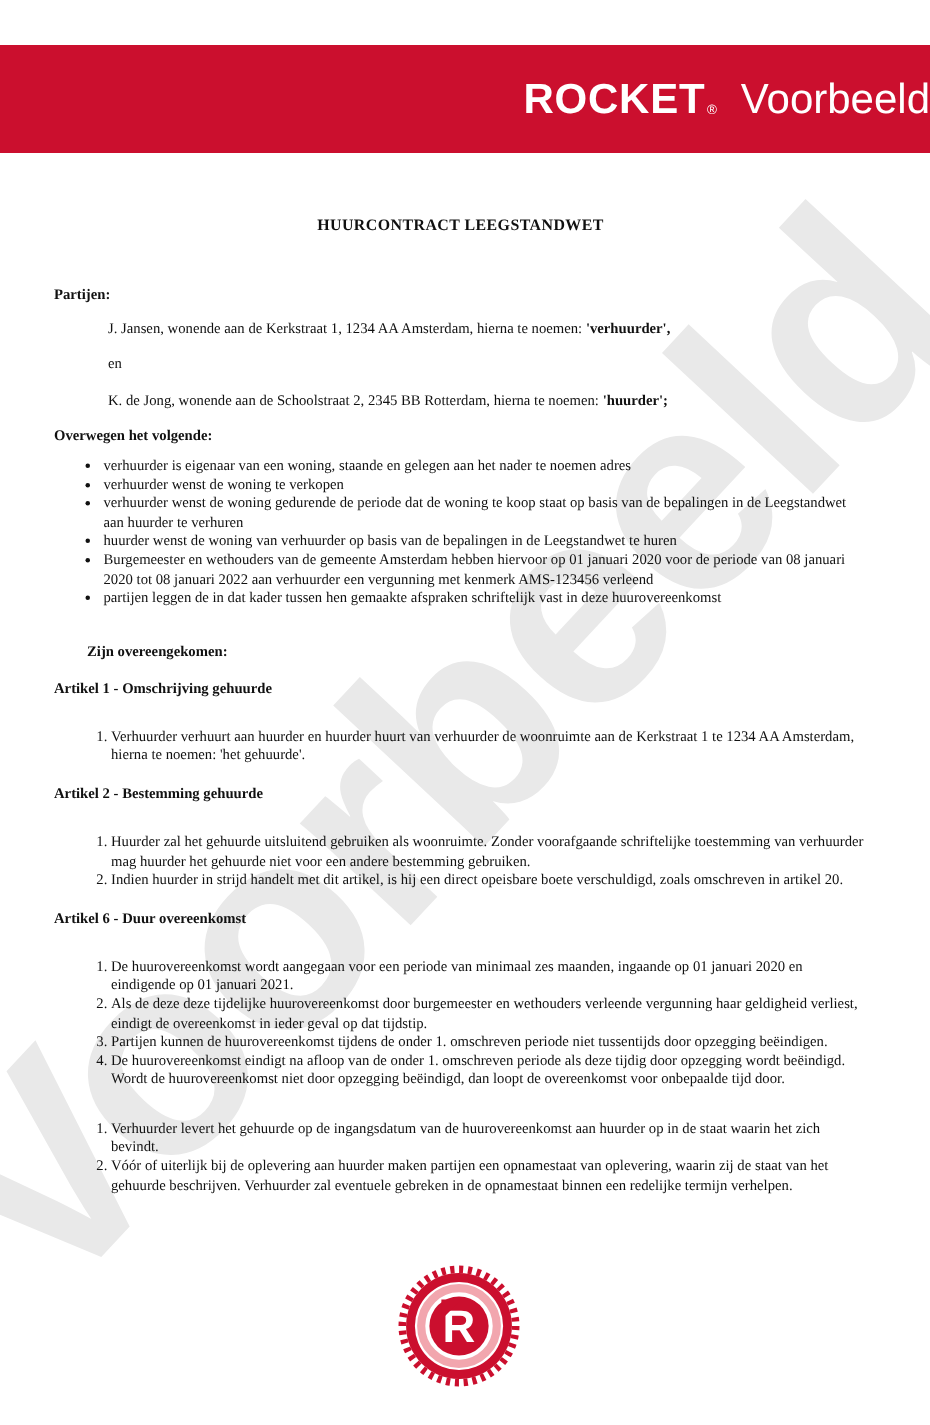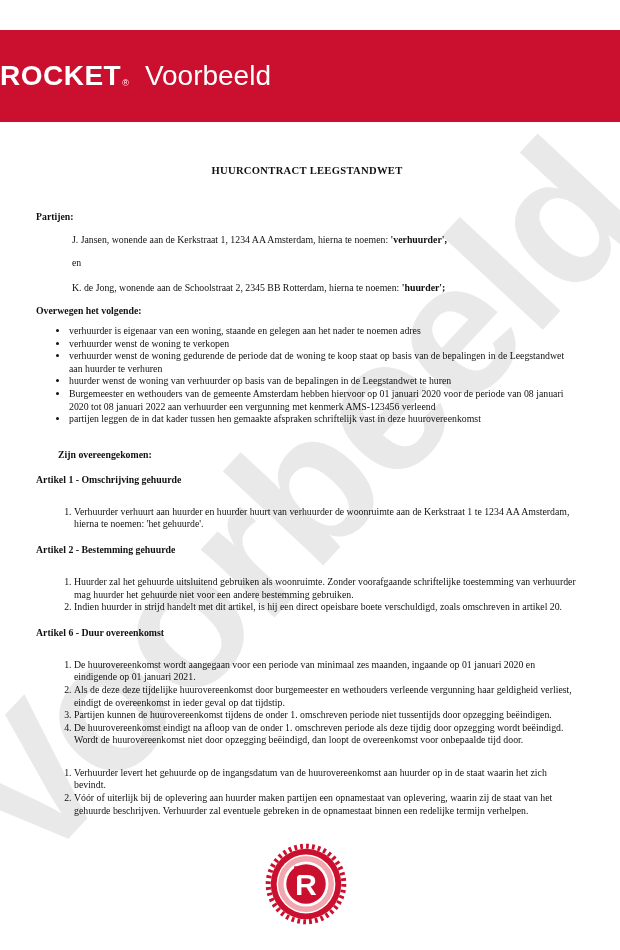--- a/index.html
+++ b/index.html
@@ -31,23 +31,23 @@
     letter-spacing:-2px;
     color:var(--watermark-gray);
     white-space:nowrap;
     z-index:0;
     pointer-events:none;
   }
   
   .band{
     position:relative;z-index:1;
     margin-top:30px;
-    height:92px;
+    height:72px;
     background:var(--brand-red);
-    display:flex;align-items:center;justify-content:flex-start;
+    display:flex;align-items:center;justify-content:flex-end;
   }
   .brand{
     color:#fff;
     font-family:"Liberation Sans", sans-serif;
     font-size:28px;
     white-space:nowrap;
     display:flex;align-items:baseline;
   }
   .brand-bold{font-weight:bold;letter-spacing:0.5px;}
   .brand-light{font-weight:normal;letter-spacing:1px;}

